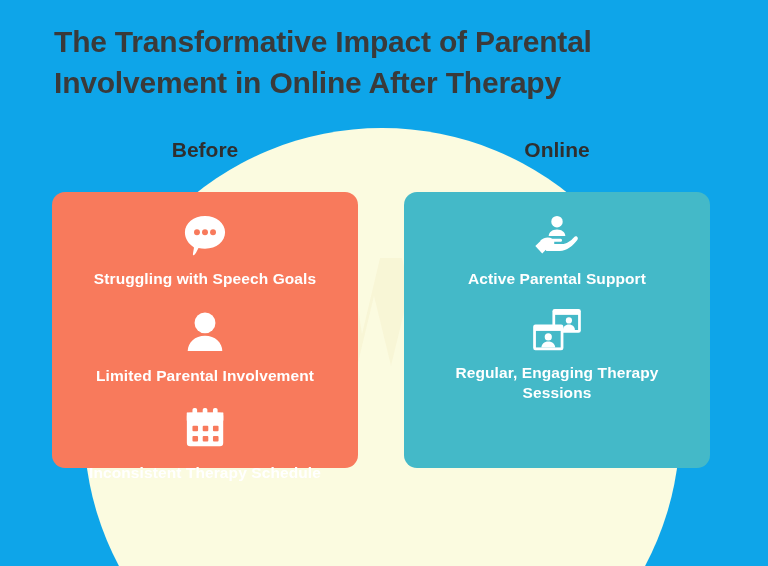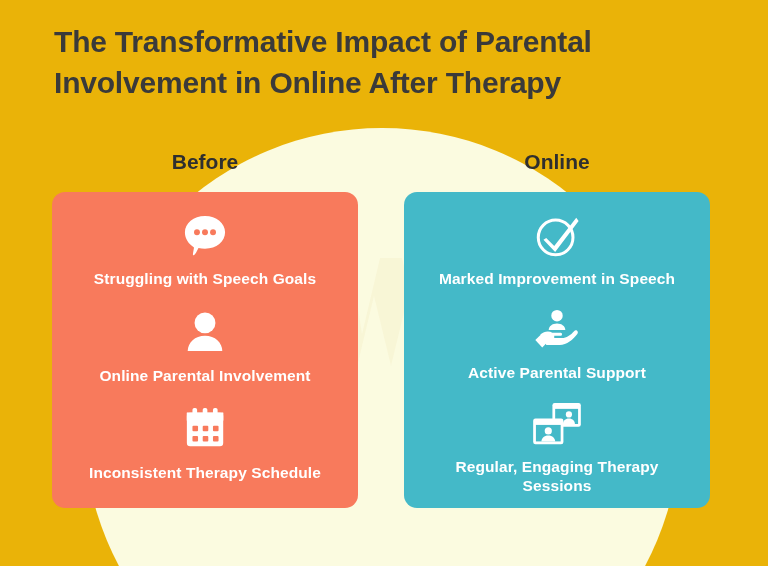--- a/index.html
+++ b/index.html
@@ -10,21 +10,21 @@
     width: 768px;
     height: 566px;
     background: #ffffff;
     font-family: "Liberation Sans", sans-serif;
     overflow: hidden;
   }
   #stage {
     position: relative;
     width: 768px;
     height: 566px;
-    background: #eab308;
+    background: #0ea5e9;
     overflow: hidden;
   }
 
   
   .bg-circle {
     position: absolute;
     left: 84px;
     top: 128px;
     width: 596px;
     height: 596px;
@@ -52,37 +52,37 @@
     font-size: 30px;
     line-height: 1.35;
     font-weight: bold;
     color: #3a3a3a;
     letter-spacing: -0.2px;
   }
   .title .line { display: block; }
 
   .col-head {
     position: absolute;
-    top: 150px;
+    top: 138px;
     z-index: 5;
     font-size: 21px;
     font-weight: bold;
     color: #2f2f2f;
     text-align: center;
     width: 306px;
   }
   .col-head.before { left: 52px; }
   .col-head.after  { left: 404px; }
 
   
   .card {
     position: absolute;
     top: 192px;
     width: 306px;
-    height: 316px;
+    height: 276px;
     border-radius: 13px;
     z-index: 4;
     display: flex;
     flex-direction: column;
     align-items: center;
     justify-content: flex-start;
     box-sizing: border-box;
     padding-top: 22px;
   }
   .card.before {
@@ -159,21 +159,21 @@
       <span class="item-label">Struggling with Speech Goals</span>
     </div>
 
     <div class="item">
       <span class="item-icon">
         <svg viewBox="0 0 44 46" width="40" height="42" aria-hidden="true">
           <circle cx="22" cy="13" r="11.5" fill="#ffffff"></circle>
           <path d="M22 27 C33 27 41 34.5 41 44 L3 44 C3 34.5 11 27 22 27 Z" fill="#ffffff"></path>
         </svg>
       </span>
-      <span class="item-label">Online Parental Involvement</span>
+      <span class="item-label">Limited Parental Involvement</span>
     </div>
 
     <div class="item">
       <span class="item-icon">
         <svg viewBox="0 0 46 44" width="43" height="41" aria-hidden="true">
           <rect x="9" y="0" width="5" height="8" rx="2" fill="#ffffff"></rect>
           <rect x="20" y="0" width="5" height="8" rx="2" fill="#ffffff"></rect>
           <rect x="31" y="0" width="5" height="8" rx="2" fill="#ffffff"></rect>
           <rect x="3" y="5" width="39" height="36" rx="3.5" fill="#ffffff"></rect>
           <rect x="3" y="5" width="39" height="9" fill="#ffffff"></rect>
@@ -188,29 +188,20 @@
           <rect x="3" y="5" width="39" height="8" fill="#ffffff"></rect>
         </svg>
       </span>
       <span class="item-label">Inconsistent Therapy Schedule</span>
     </div>
 
   </div>
 
   <div class="card after">
 
-    <div class="item">
-      <span class="item-icon">
-        <svg viewBox="0 0 48 48" width="45" height="45" aria-hidden="true">
-          <circle cx="22" cy="25" r="18.5" fill="none" stroke="#ffffff" stroke-width="3.2"></circle>
-          <path d="M12 25.5 L20.5 34 L44 4 L46.5 7.5 L21.5 40.5 L9 27.5 Z" fill="#ffffff"></path>
-        </svg>
-      </span>
-      <span class="item-label">Marked Improvement in Speech</span>
-    </div>
 
     <div class="item">
       <span class="item-icon">
         <svg viewBox="0 0 52 46" width="48" height="43" aria-hidden="true">
           <circle cx="26" cy="8" r="6.2" fill="#ffffff"></circle>
           <path d="M26 16.5 C31.2 16.5 35 19.6 35 23.6 L17 23.6 C17 19.6 20.8 16.5 26 16.5 Z" fill="#ffffff"></path>
           <path d="M8 28.5 C12 24.8 17 24.0 21 26.5 L30 26.5 C32 26.5 32 29.8 30 29.8 L23 29.8
                    L23 32.3 L31.5 32.3 C36 32.3 41 28.8 44.5 24.8 C46.6 22.4 50 25.2 48 27.8
                    C43.5 33.8 36.5 39.8 29 39.8 L14.5 39.8 Z" fill="#ffffff"></path>
           <path d="M2.5 34.5 L9.5 27.5 L17 35.5 L10 42.5 Z" fill="#ffffff"></path>

